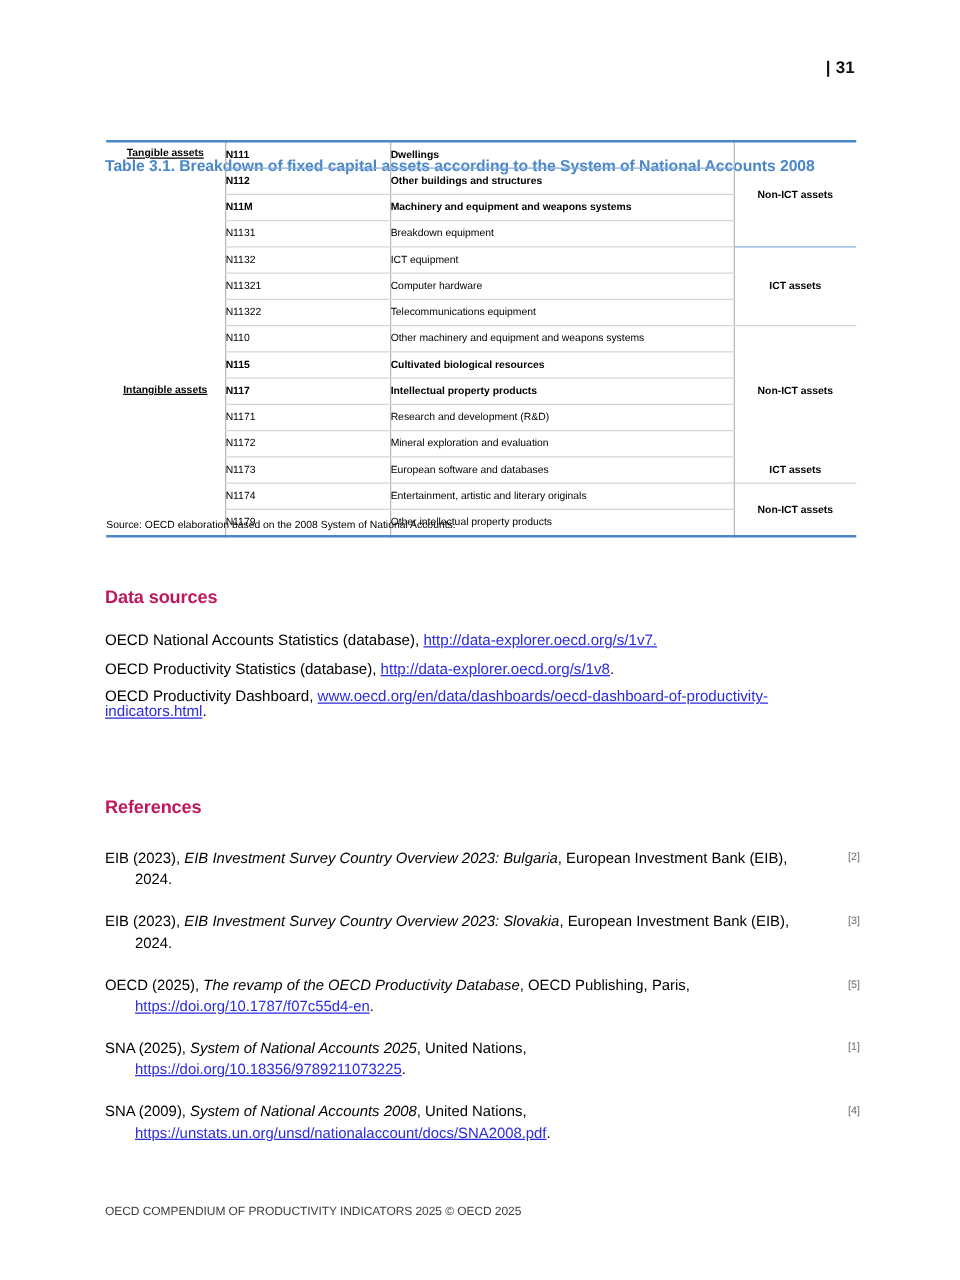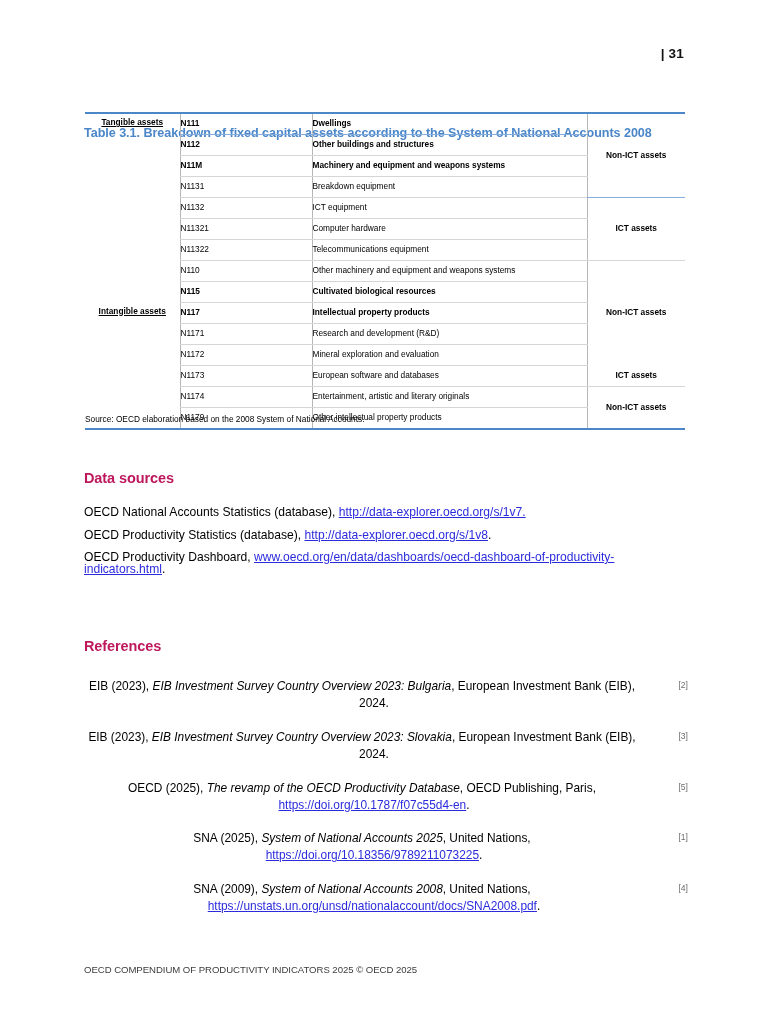--- a/index.html
+++ b/index.html
@@ -152,21 +152,20 @@
     left: 84px;
     top: 678px;
     width: 604px;
     font-size: 11.9px;
   }
   .ref-item {
     position: relative;
     padding-left: 0;
     margin-bottom: 17px;
     line-height: 1.42;
-    text-align: center;
   }
   .ref-text {
     display: block;
     width: 532px;
     padding-left: 24px;
     text-indent: -24px;
     margin-left: 0;
   }
   .ref-marker {
     position: absolute;

